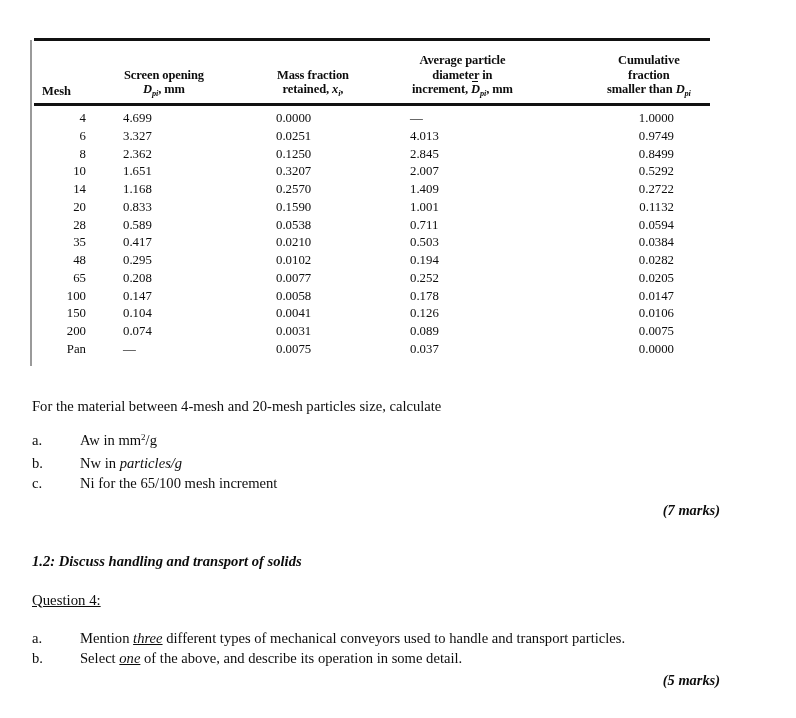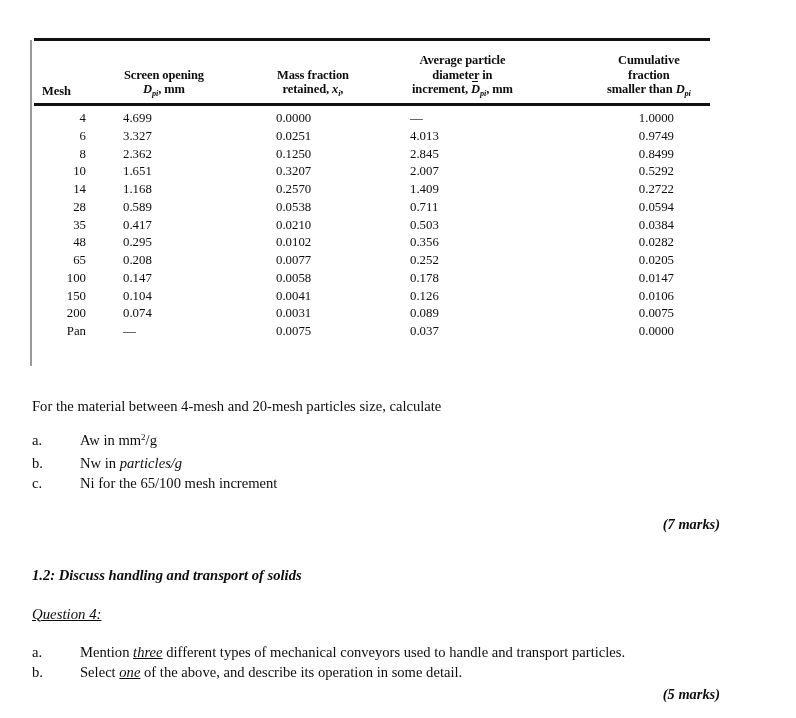--- a/index.html
+++ b/index.html
@@ -111,32 +111,31 @@
   }
   .q-text { display: block; padding-left: 48px; }
 
   .marks {
     font-style: italic;
     font-weight: bold;
     font-size: 14.4px;
     text-align: right;
     width: 688px;
   }
-  #marks-7 { margin-top: 22px; }
+  #marks-7 { margin-top: 8px; }
 
   #section-heading {
     font-style: italic;
     font-weight: bold;
     font-size: 14.6px;
     margin-top: 34px;
   }
   #question-4-label {
     font-size: 14.8px;
     margin-top: 22px;
-    font-style: italic;
   }
   #question-4-label span { text-decoration: underline; }
 
   #q4-block { margin-top: 19px; }
   .justified .q-text {
     text-align: justify;
     text-align-last: left;
   }
   .emph-u { font-style: italic; text-decoration: underline; }
   #marks-5 { margin-top: 3px; }
@@ -212,38 +211,45 @@
         <div class="cell c-cum">0.5292</div>
       </div>
       <div class="trow">
         <div class="cell c-mesh">14</div>
         <div class="cell c-open">1.168</div>
         <div class="cell c-mass">0.2570</div>
         <div class="cell c-avg">1.409</div>
         <div class="cell c-cum">0.2722</div>
       </div>
       <div class="trow">
+        <div class="cell c-mesh">20</div>
+        <div class="cell c-open">0.833</div>
+        <div class="cell c-mass">0.1590</div>
+        <div class="cell c-avg">1.001</div>
+        <div class="cell c-cum">0.1132</div>
+      </div>
+      <div class="trow">
         <div class="cell c-mesh">28</div>
         <div class="cell c-open">0.589</div>
         <div class="cell c-mass">0.0538</div>
         <div class="cell c-avg">0.711</div>
         <div class="cell c-cum">0.0594</div>
       </div>
       <div class="trow">
         <div class="cell c-mesh">35</div>
         <div class="cell c-open">0.417</div>
         <div class="cell c-mass">0.0210</div>
         <div class="cell c-avg">0.503</div>
         <div class="cell c-cum">0.0384</div>
       </div>
       <div class="trow">
         <div class="cell c-mesh">48</div>
         <div class="cell c-open">0.295</div>
         <div class="cell c-mass">0.0102</div>
-        <div class="cell c-avg">0.356</div>
+        <div class="cell c-avg">0.194</div>
         <div class="cell c-cum">0.0282</div>
       </div>
       <div class="trow">
         <div class="cell c-mesh">65</div>
         <div class="cell c-open">0.208</div>
         <div class="cell c-mass">0.0077</div>
         <div class="cell c-avg">0.252</div>
         <div class="cell c-cum">0.0205</div>
       </div>
       <div class="trow">

